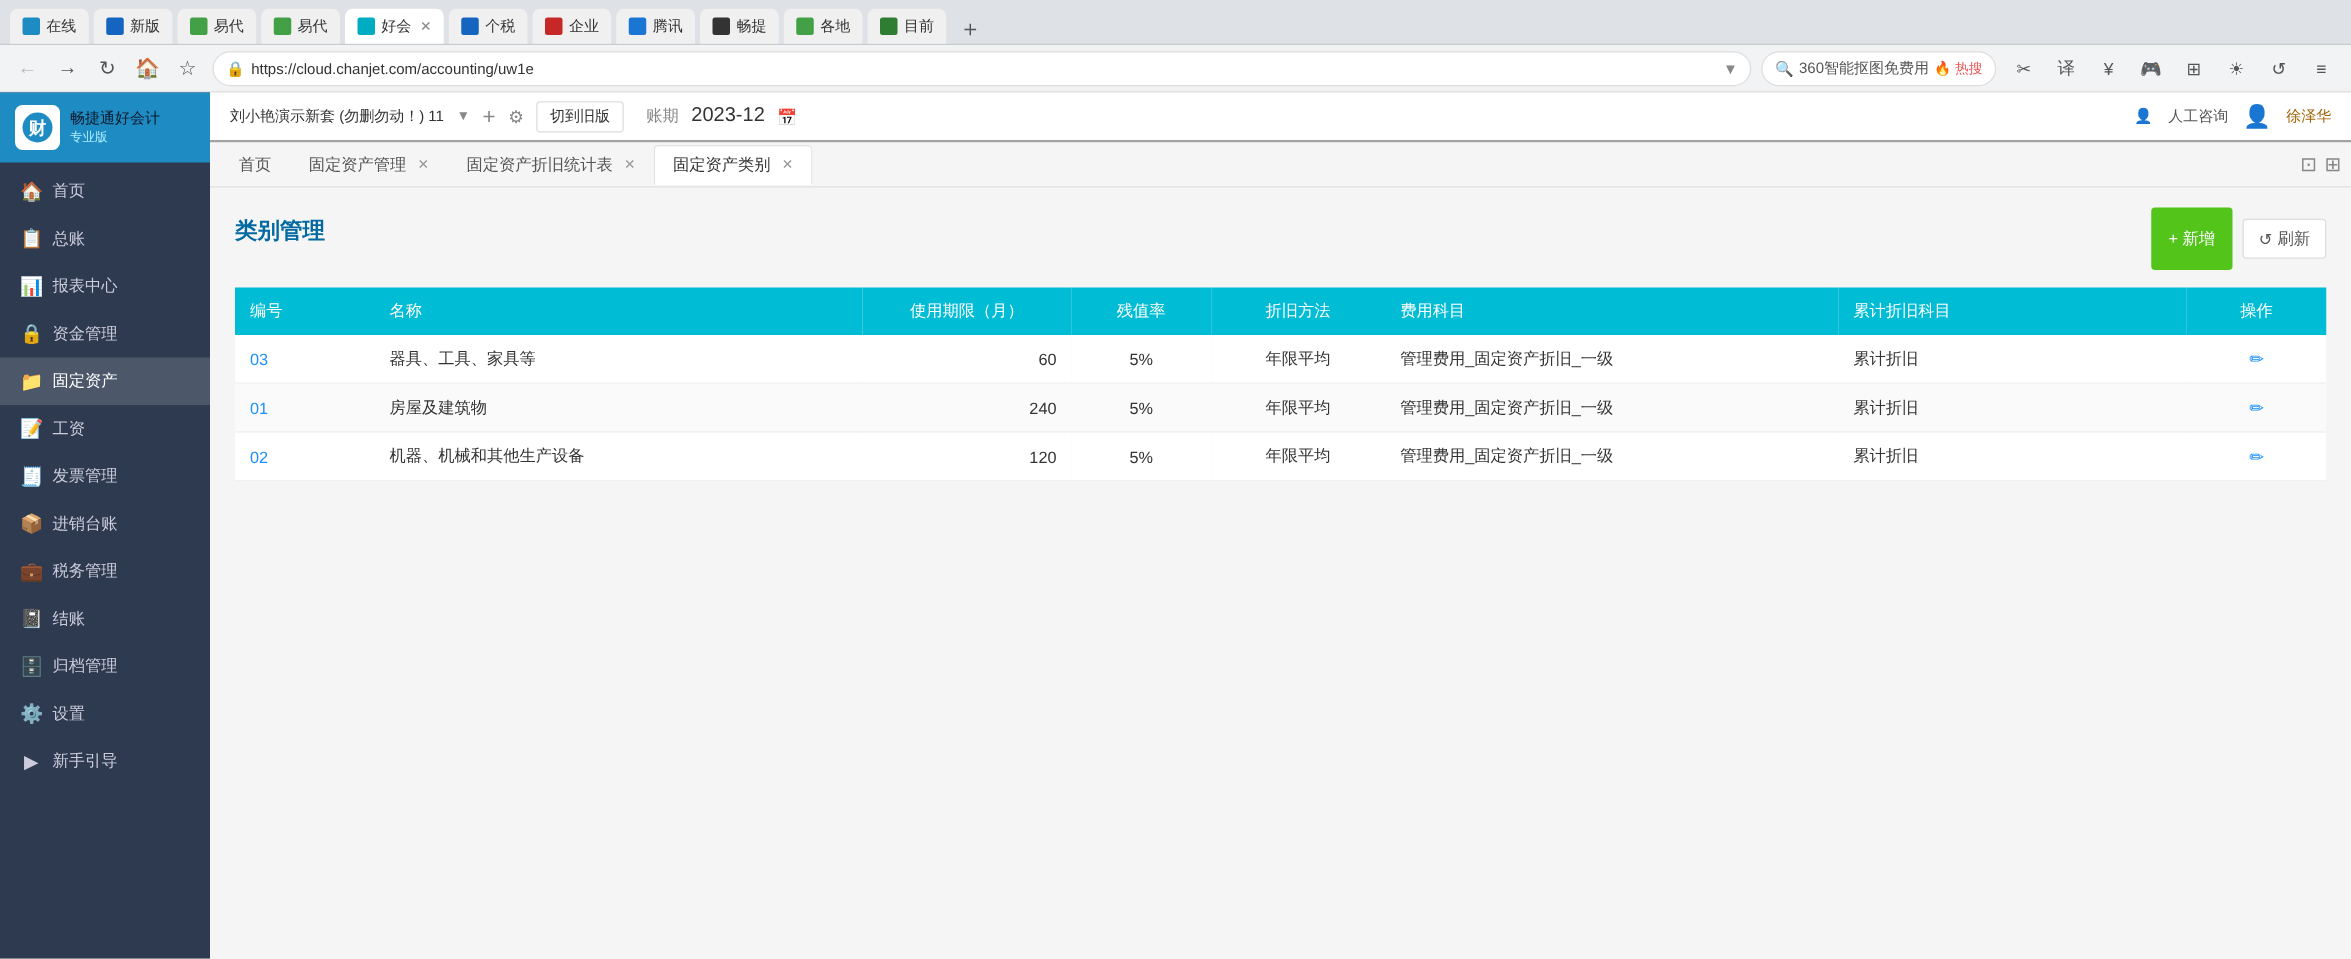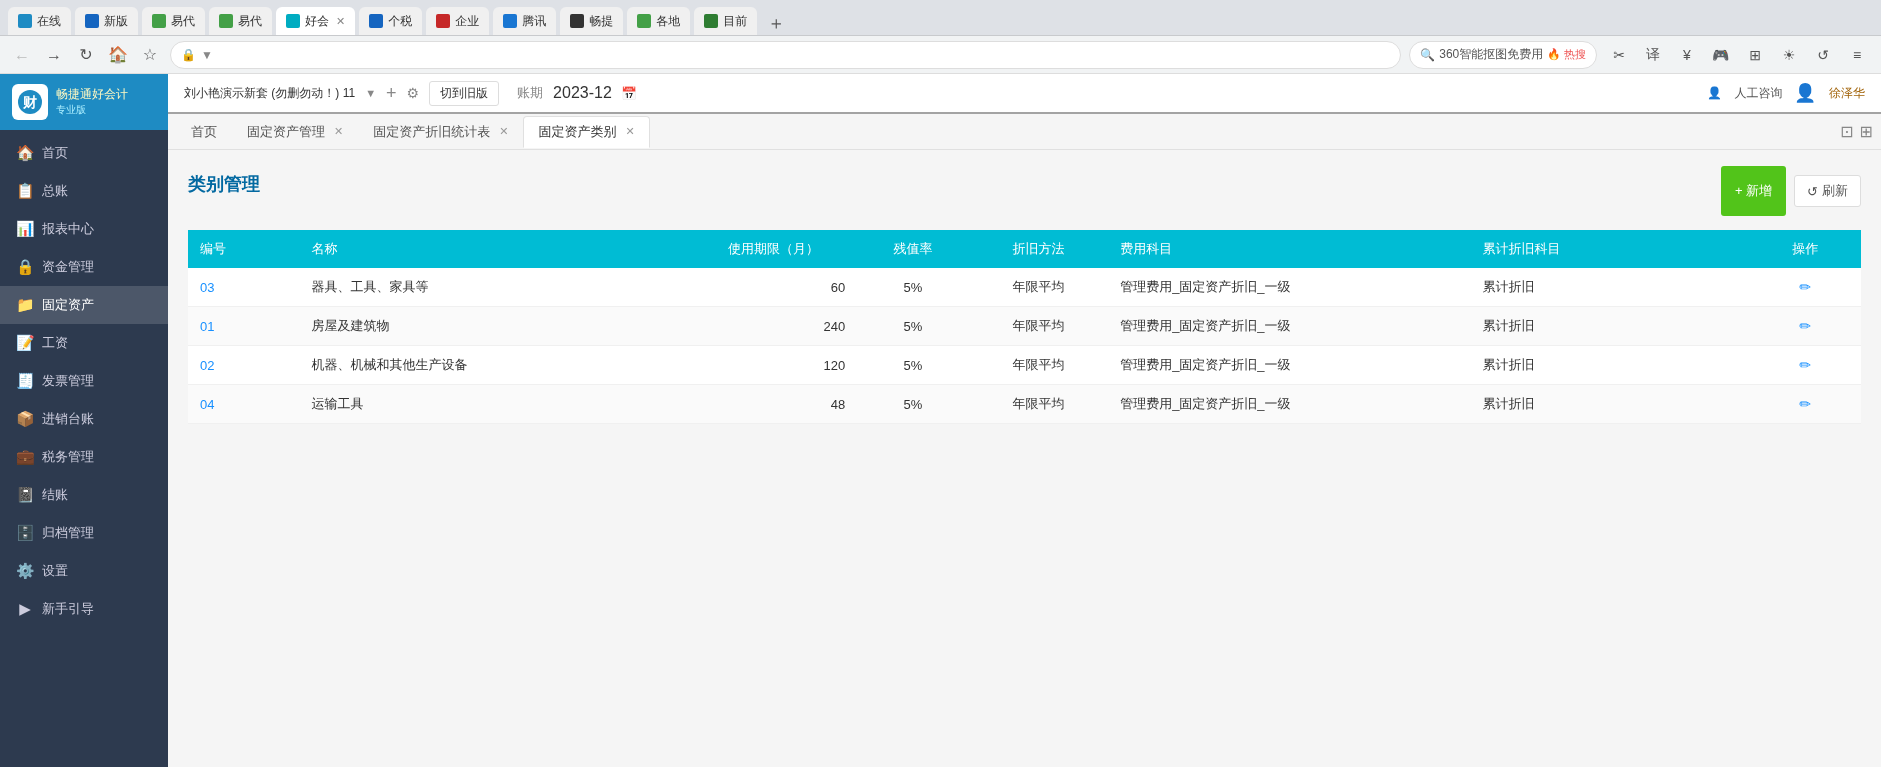--- a/index.html
+++ b/index.html
@@ -22,21 +22,21 @@
     .toolbar-icons { display: flex; gap: 6px; align-items: center; }
     .tool-icon { width: 28px; height: 28px; display: flex; align-items: center; justify-content: center; border-radius: 4px; cursor: pointer; font-size: 14px; color: #555; }
 
     
     .app-container { display: flex; height: calc(767px - 74px); }
 
     
     .sidebar { width: 168px; background: #2d3a4f; display: flex; flex-direction: column; color: #fff; flex-shrink: 0; }
     .sidebar-logo { background: #1e8bc3; padding: 10px 12px; display: flex; align-items: center; gap: 8px; }
     .sidebar-logo .logo-icon { width: 36px; height: 36px; background: #fff; border-radius: 6px; display: flex; align-items: center; justify-content: center; }
-    .sidebar-logo .logo-text { font-size: 12px; color: #fef9c3; line-height: 1.3; }
+    .sidebar-logo .logo-text { font-size: 12px; color: #0f172a; line-height: 1.3; }
     .sidebar-logo .logo-badge { font-size: 10px; color: #aef; }
     .sidebar-nav { flex: 1; overflow-y: auto; padding: 4px 0; }
     .sidebar-item { display: flex; align-items: center; gap: 8px; padding: 10px 16px; cursor: pointer; color: #ccd; font-size: 13px; }
     .sidebar-item.active { background: rgba(255,255,255,0.15); color: #fff; }
     .sidebar-item .s-icon { font-size: 15px; width: 18px; text-align: center; }
 
     
     .topbar { background: #fff; border-bottom: 2px solid #a3a3a3; padding: 0 16px; height: 40px; display: flex; align-items: center; gap: 10px; font-size: 13px; }
     .topbar-period-label { color: #888; margin-left: 8px; }
     .topbar-btn { border: 1px solid #ddd; background: #fff; border-radius: 3px; padding: 3px 10px; font-size: 12px; cursor: pointer; color: #333; }
@@ -126,20 +126,21 @@
 
 <div class="browser-toolbar">
   <button class="nav-btn disabled">←</button>
   <button class="nav-btn">→</button>
   <button class="nav-btn">↻</button>
   <button class="nav-btn">🏠</button>
   <button class="nav-btn">☆</button>
 
   <div class="address-bar">
     <span class="lock">🔒</span>
+    <span class="url">https://cloud.chanjet.com/accounting/uw1e</span>
     <span style="color:#888;">▼</span>
   </div>
 
   <div class="search-bar">
     <span>🔍</span>
     <span>360智能抠图免费用</span>
     <span style="color:#e55; font-size:11px;">🔥 热搜</span>
   </div>
 
   <div class="toolbar-icons">
@@ -328,31 +329,17 @@
     <td>机器、机械和其他生产设备</td>
     <td class="right">120</td>
     <td class="center">5%</td>
     <td class="center">年限平均</td>
     <td>管理费用_固定资产折旧_一级</td>
     <td>累计折旧</td>
     <td class="center">
       <button class="edit-btn">✏</button>
     </td>
   </tr>
-            <tr>
-    <td>
-      <a class="code-link">04</a>
-    </td>
-    <td>运输工具</td>
-    <td class="right">48</td>
-    <td class="center">5%</td>
-    <td class="center">年限平均</td>
-    <td>管理费用_固定资产折旧_一级</td>
-    <td>累计折旧</td>
-    <td class="center">
-      <button class="edit-btn">✏</button>
-    </td>
-  </tr>
           </tbody>
       </table>
     </div>
   </div>
 </div>
 
 </body></html>

